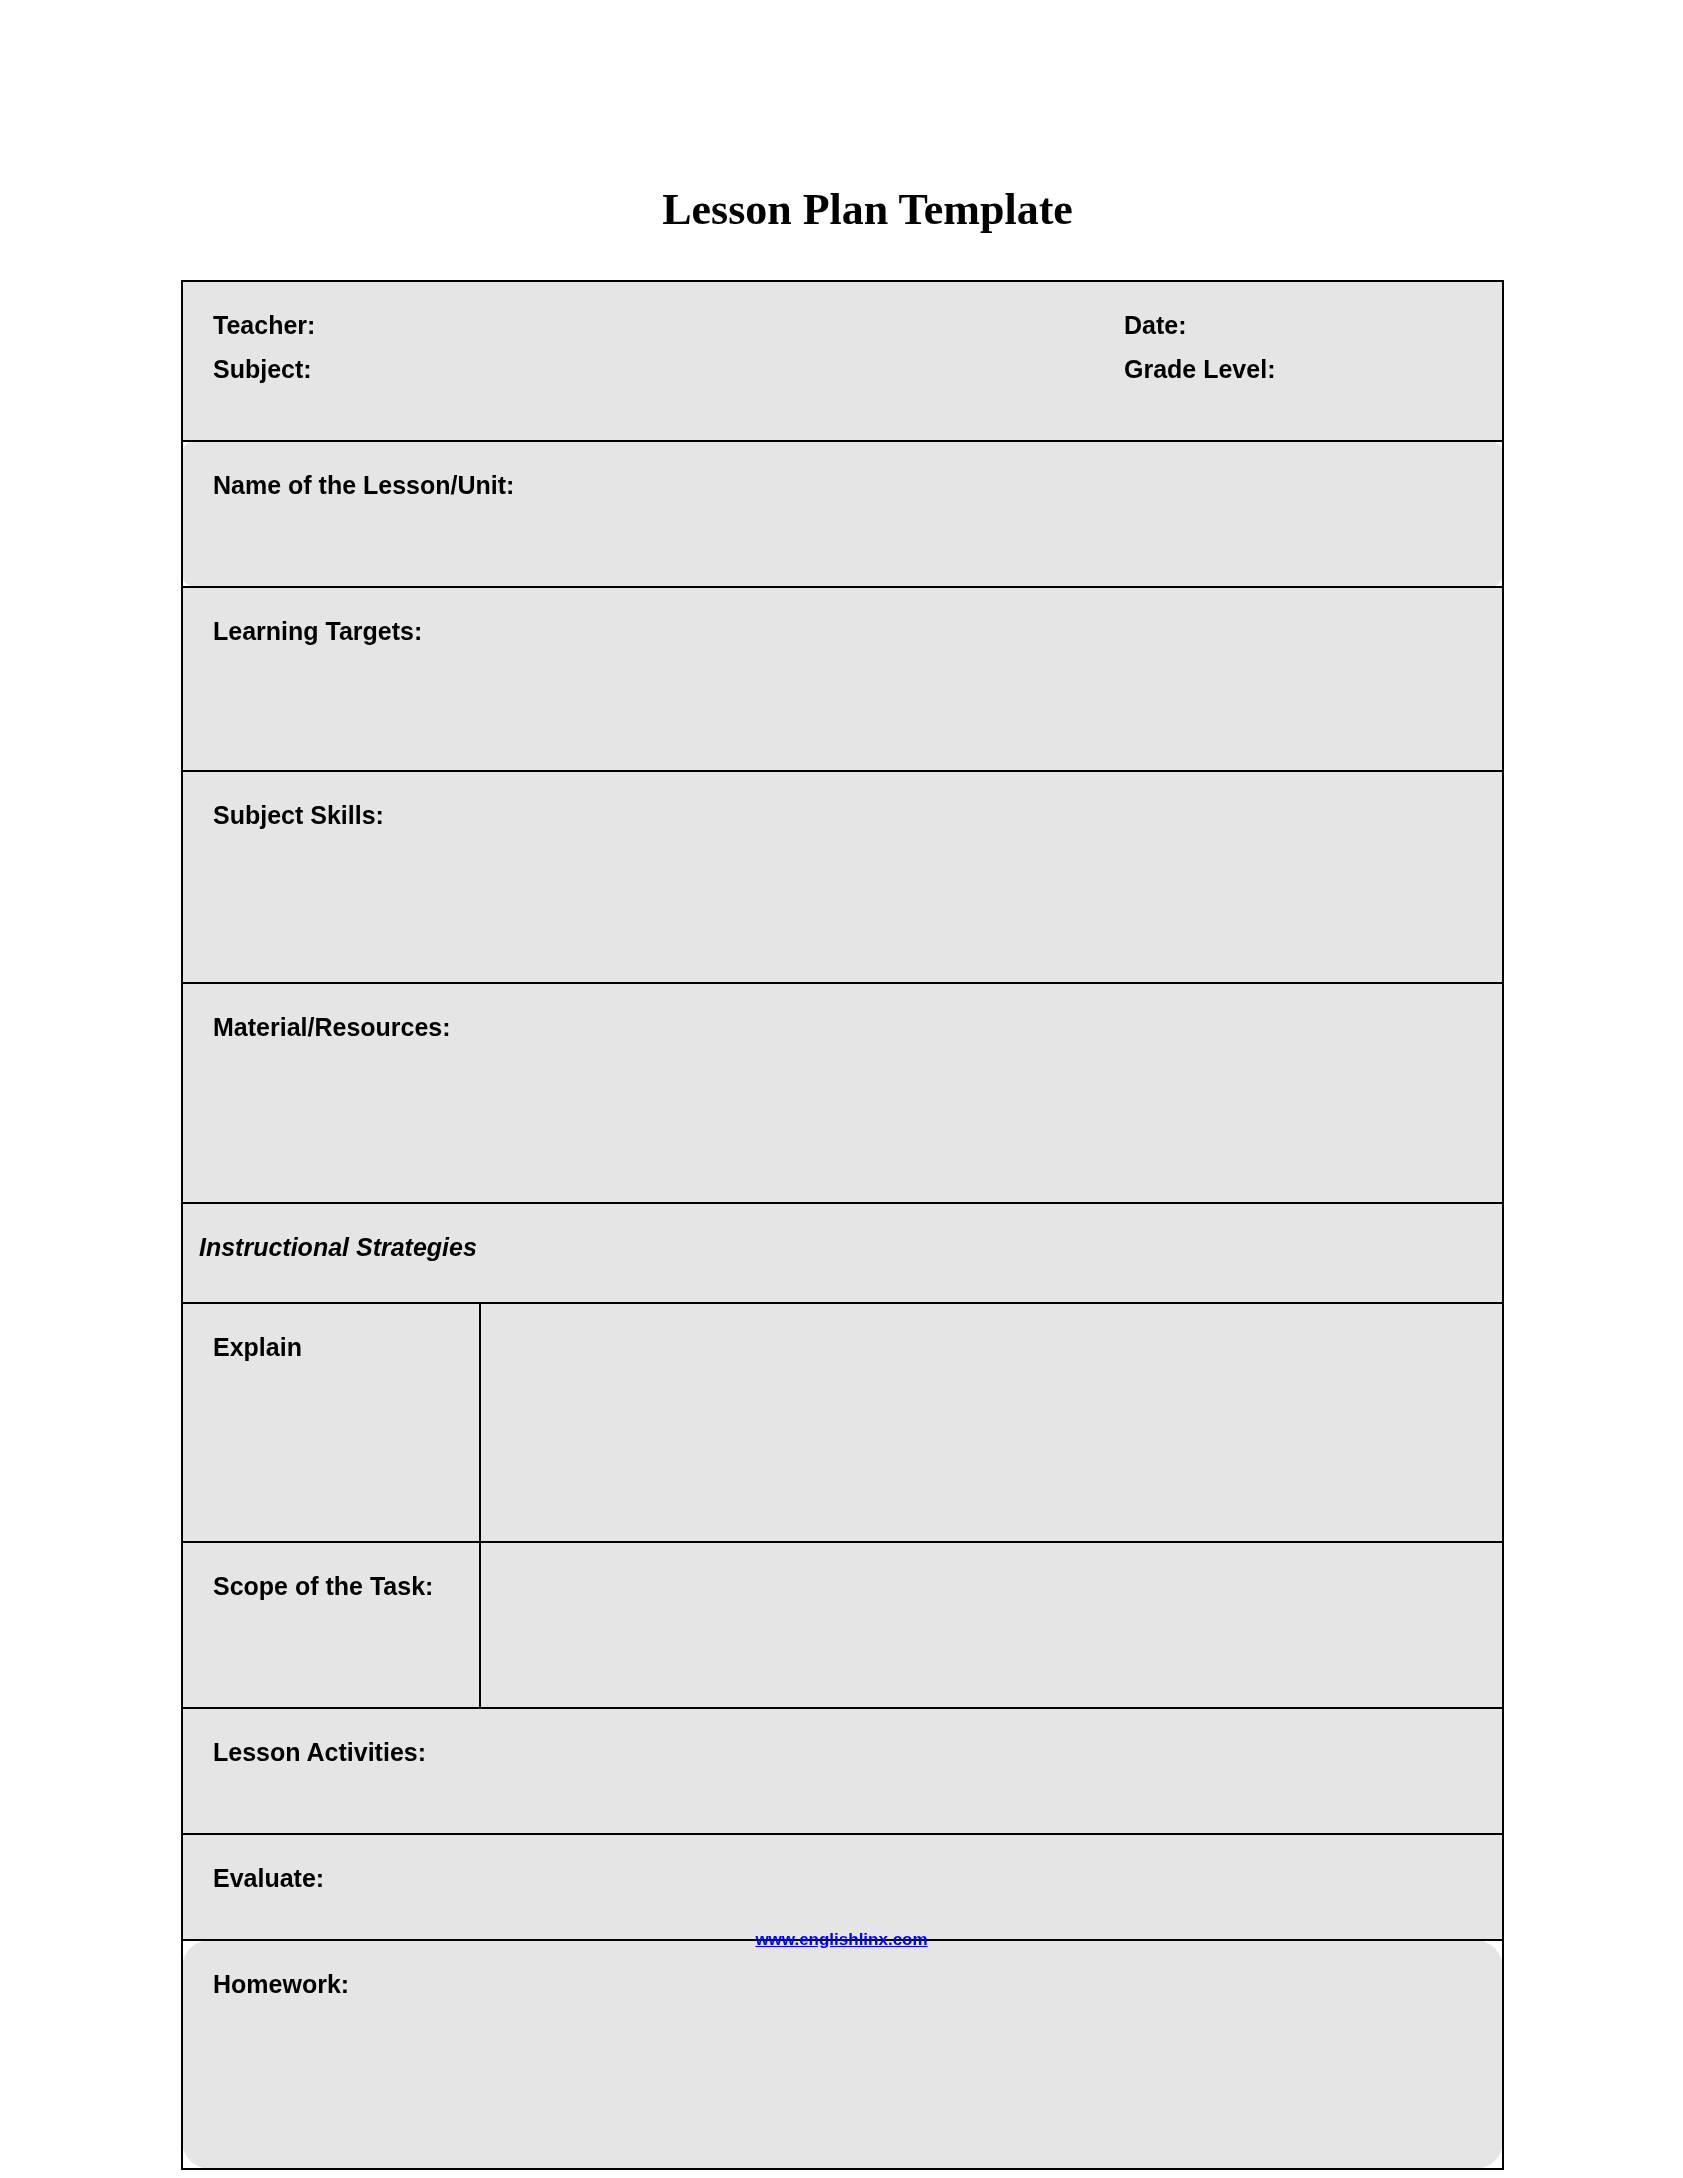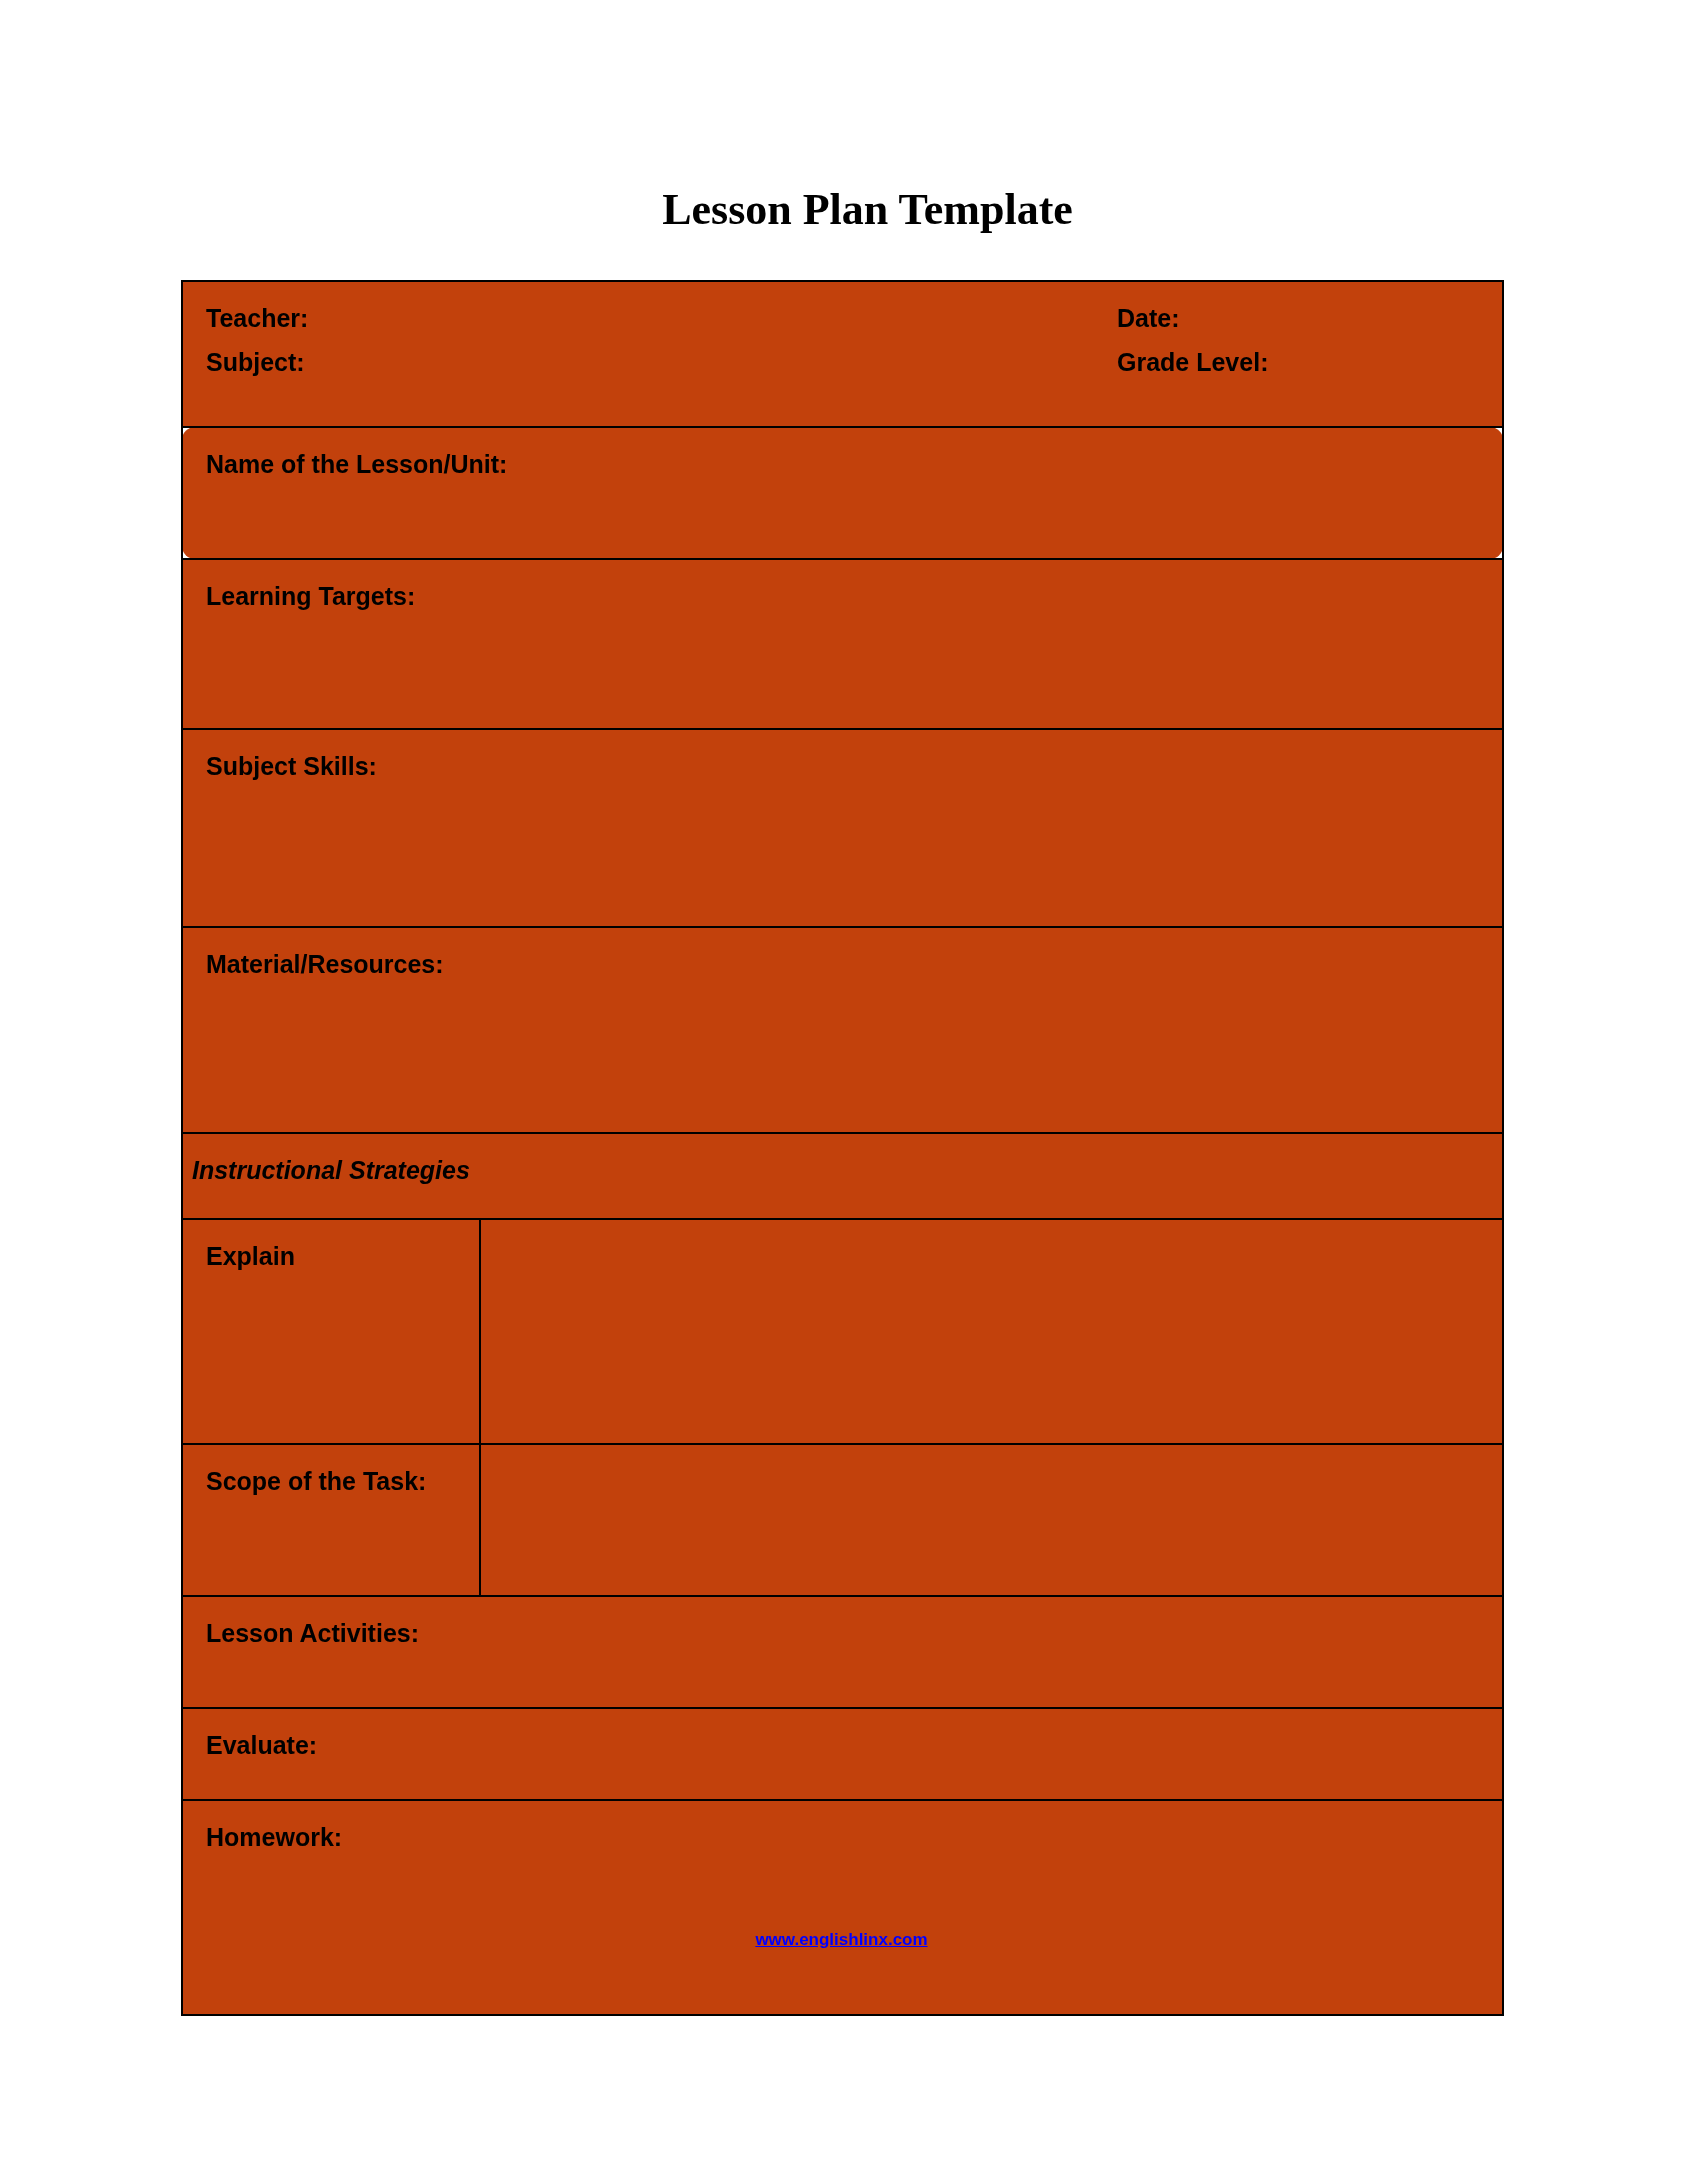--- a/index.html
+++ b/index.html
@@ -42,22 +42,22 @@
     position: absolute;
     left: 181px;
     top: 280px;
     width: 1321px;
     border-collapse: collapse;
     table-layout: fixed;
   }
   .lp-table td {
     border: 2px solid #000000;
     vertical-align: top;
-    padding: 9px;
-    background: #c2410c;
+    padding: 16px;
+    background: #e5e5e5;
   }
   .cell-inner {
     padding: 12px 0 0 14px;
     box-sizing: border-box;
     height: 100%;
   }
   .lbl {
     font-family: "Liberation Sans", sans-serif;
     font-weight: bold;
     font-size: 25px;
@@ -206,21 +206,21 @@
 
       <tr>
         <td colspan="2" style="height:72px;">
           <div class="cell-inner">
             <span class="lbl">Evaluate:</span>
           </div>
         </td>
       </tr>
 
       <tr>
-        <td colspan="2" style="height:195px;">
+        <td colspan="2" style="height:195px;border-radius:28px;">
           <div class="cell-inner">
             <span class="lbl">Homework:</span>
           </div>
         </td>
       </tr>
 
     </tbody>
   </table>
 
   <div class="footer-link-wrap">

